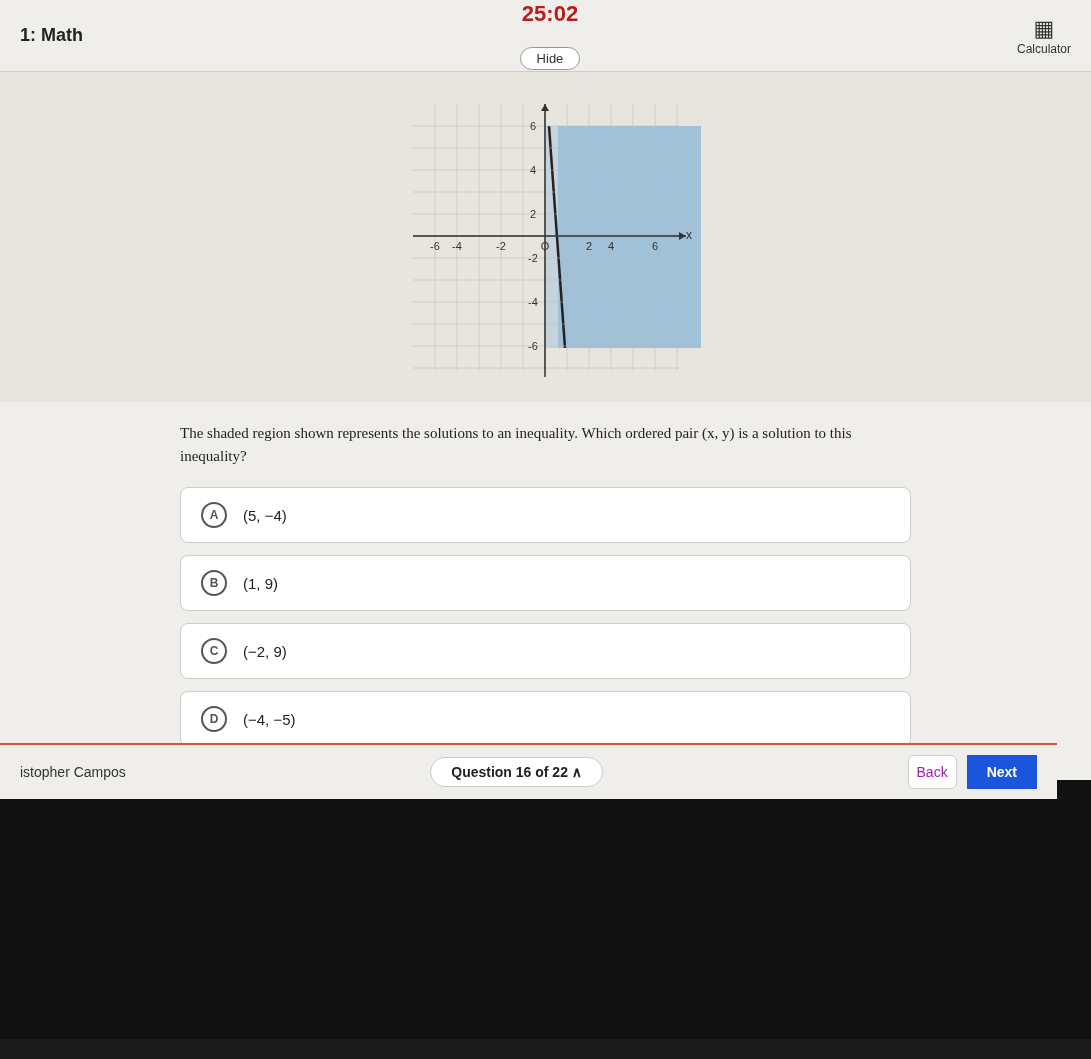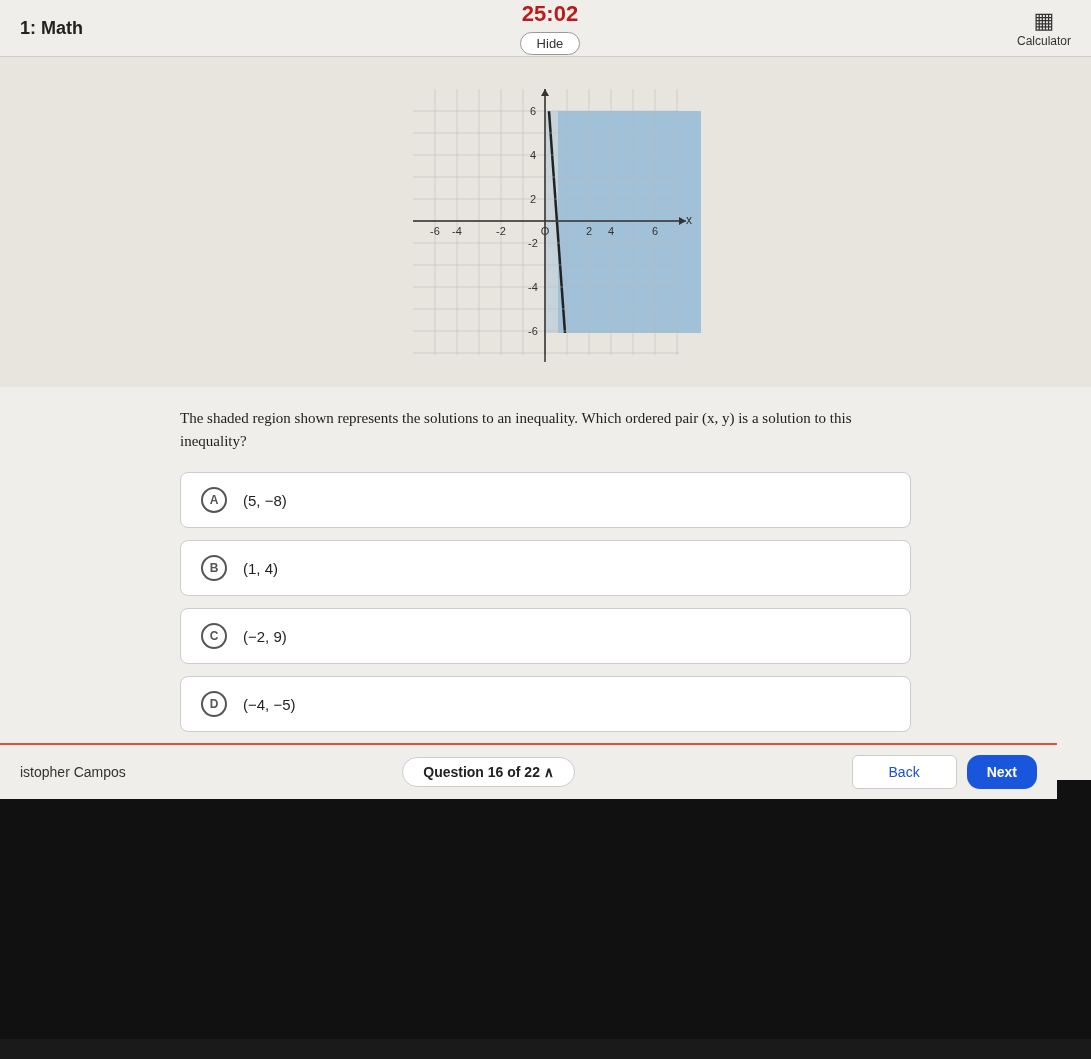--- a/index.html
+++ b/index.html
@@ -38,21 +38,21 @@
     }
     .hide-btn {
       background: white;
       border: 1px solid #999;
       border-radius: 20px;
       padding: 3px 16px;
       font-size: 13px;
       cursor: pointer;
       color: #333;
       display: block;
-      margin: 5px auto 0;
+      margin: 20px auto 0;
       width: fit-content;
     }
     .calculator-btn {
       display: flex;
       flex-direction: column;
       align-items: center;
       cursor: pointer;
       color: #333;
       font-size: 12px;
     }
@@ -142,29 +142,29 @@
       justify-content: flex-end;
     }
     .nav-buttons {
       display: flex;
       gap: 10px;
     }
     .back-btn {
       background: white;
       border: 1px solid #ccc;
       border-radius: 6px;
-      padding: 8px 36px;
-      font-size: 14px;
-      cursor: pointer;
-      color: #1d4ed8;
+      padding: 8px 8px;
+      font-size: 14px;
+      cursor: pointer;
+      color: #a21caf;
     }
     .next-btn {
       background: #1a56db;
       border: none;
-      border-radius: 13px;
+      border-radius: 0;
       padding: 8px 20px;
       font-size: 14px;
       cursor: pointer;
       color: white;
       font-weight: bold;
     }
     .taskbar {
       background: #111;
       height: 259px;
       display: flex;
@@ -251,25 +251,25 @@
     </div>
   </div>
 
   <div class="question-section">
     <div class="question-text">
       <span>The shaded region shown represents the solutions to an inequality. Which ordered pair (x, y) is a solution to this inequality?</span>
     </div>
 
     <div class="answer-option">
       <div class="option-circle">A</div>
-      <span>(5, −8)</span>
+      <span>(5, −4)</span>
     </div>
     <div class="answer-option">
       <div class="option-circle">B</div>
-      <span>(1, 4)</span>
+      <span>(1, 9)</span>
     </div>
     <div class="answer-option">
       <div class="option-circle">C</div>
       <span>(−2, 9)</span>
     </div>
     <div class="answer-option">
       <div class="option-circle">D</div>
       <span>(−4, −5)</span>
     </div>
   </div>

